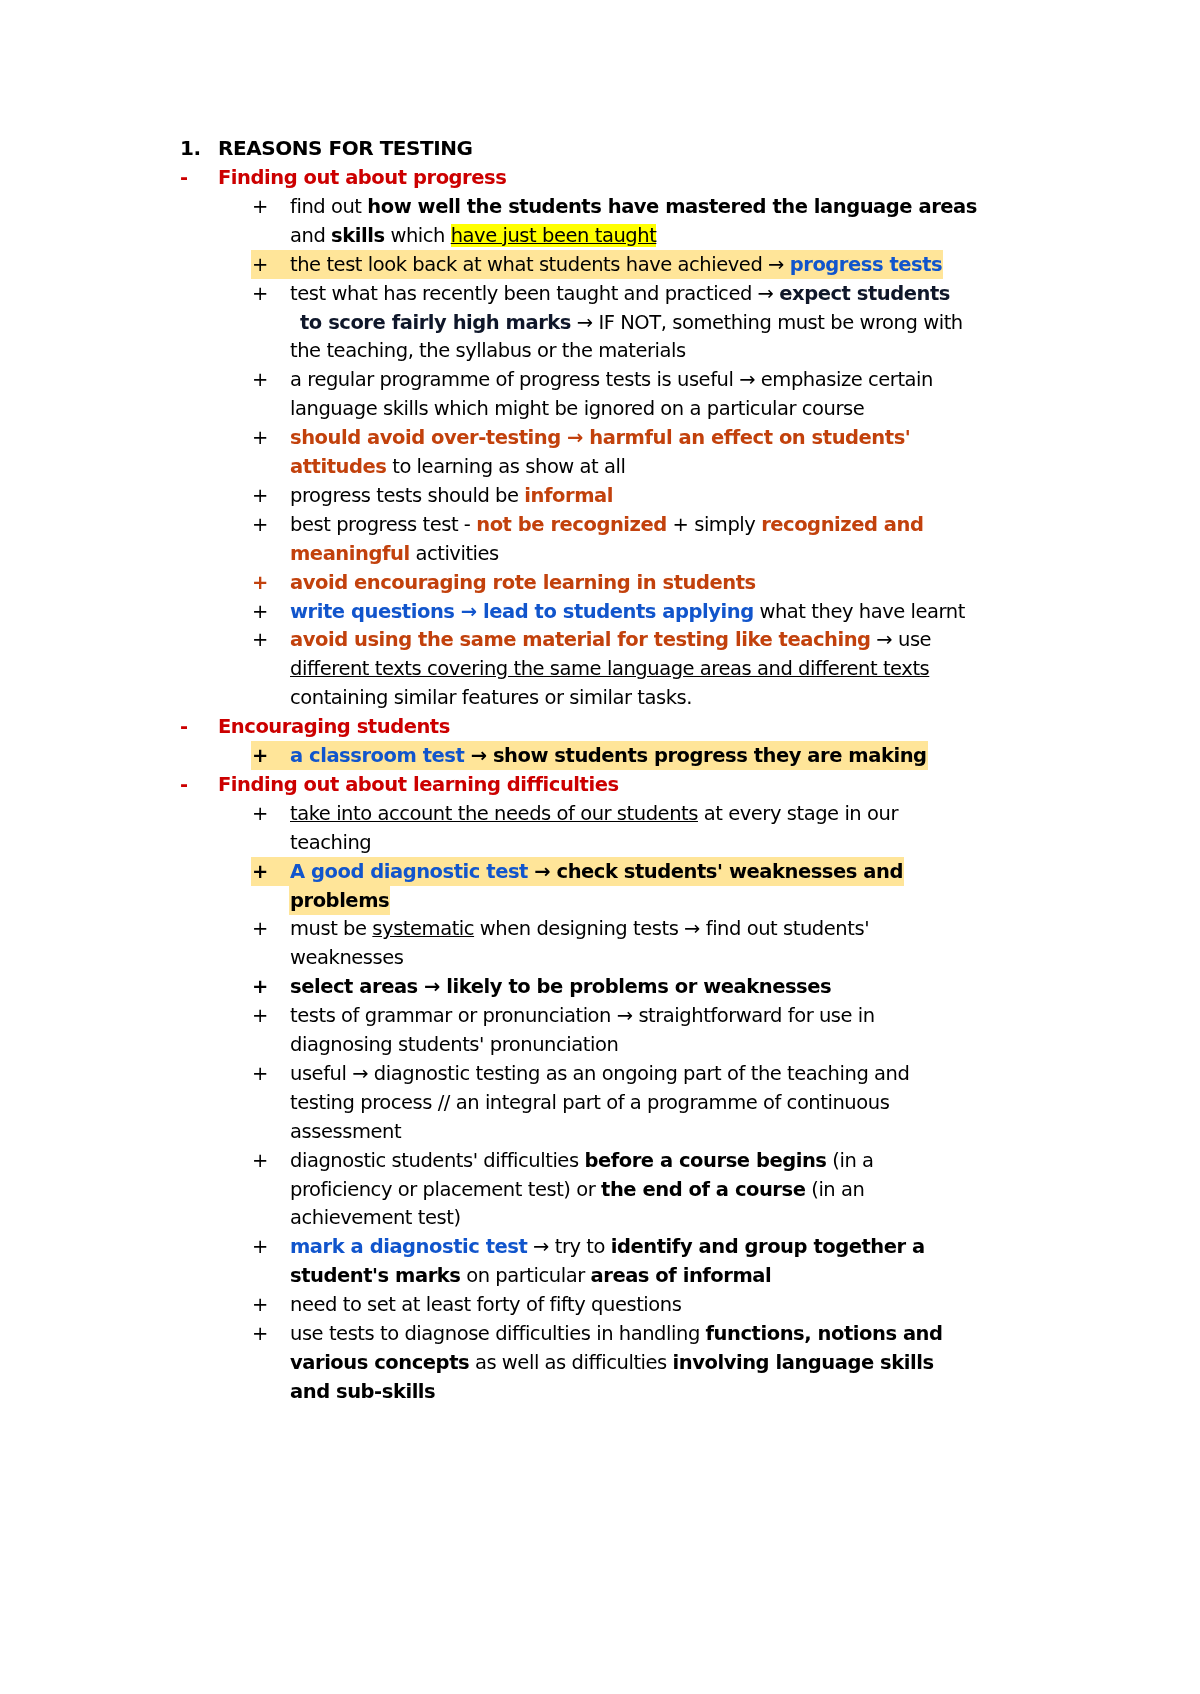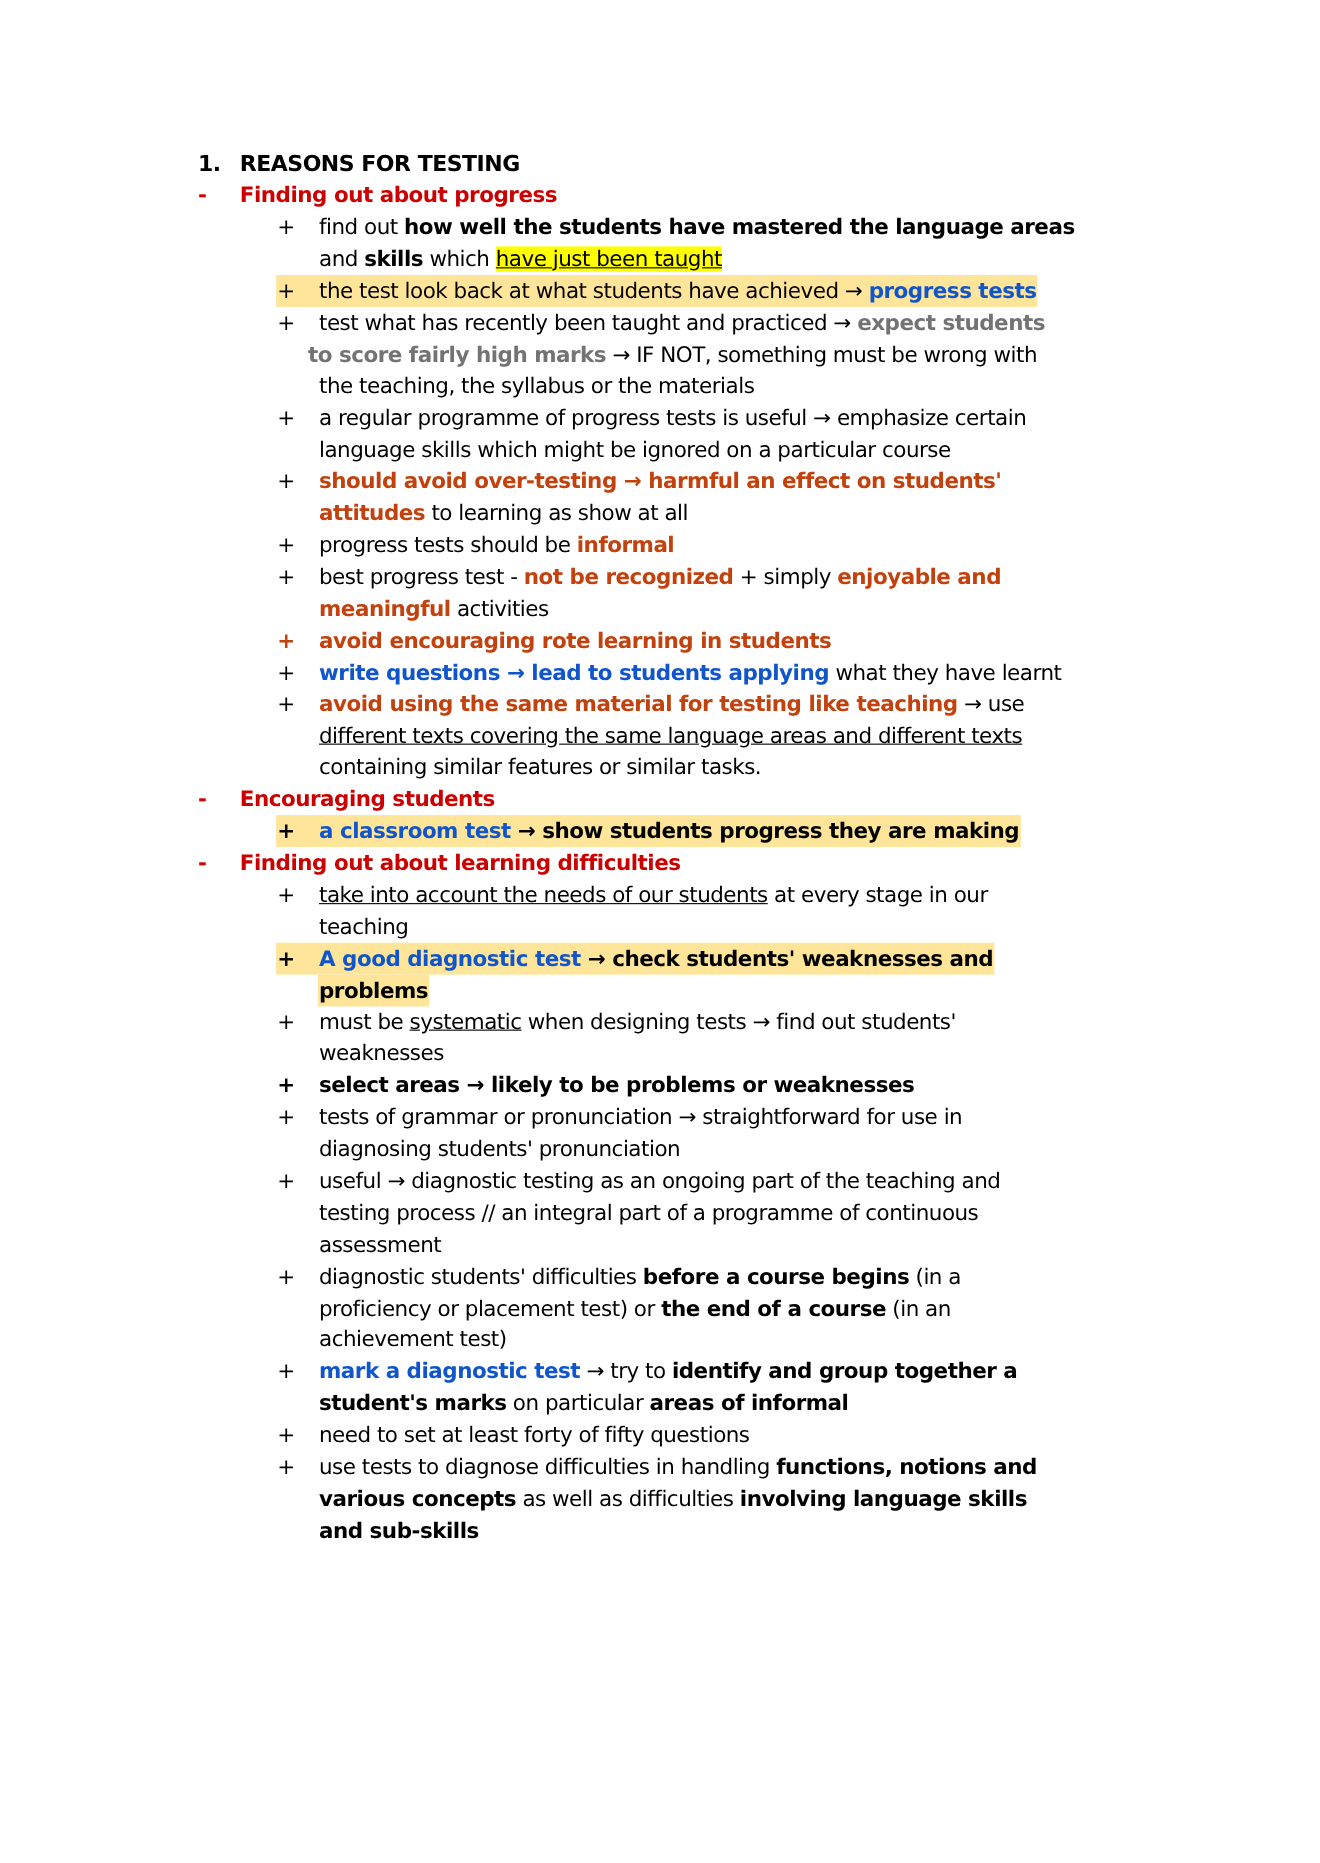--- a/index.html
+++ b/index.html
@@ -7,21 +7,21 @@
          font-family:"DejaVu Sans", sans-serif; color:#000; }
   .page { position:absolute; left:0; top:0; width:988px; height:1694px; background:#fff; }
   .line { position:absolute; left:0; font-size:19.5px; line-height:31px; white-space:nowrap; letter-spacing:-0.45px; }
   .hl { background:#ffe599; }
   .yl { background:#ffff00; }
   .b { font-weight:bold; }
   .u { text-decoration:underline; }
   .red { color:#cc0000; }
   .dred { color:#c2410c; }
   .blue { color:#1155cc; }
-  .green { color:#737373; }
+  .green { color:#0f172a; }
   .marker { display:inline-block; width:34px; }
   .bar { position:absolute; height:29px; }
 </style>
 </head>
 <body>
 
 <div class="page">
   <div class="line b" style="top:133px; left:180px; font-size:20px;">
     <span style="display:inline-block; width:38px;">1.</span><span>REASONS FOR TESTING</span>
   </div>
@@ -30,36 +30,36 @@
       <div>
         <div class="line" style="top: 190.9px; left: 252px;"><span class="marker " style="width: 38px;">+</span><span>find out </span><span class="b">how well the students have mastered the language areas</span></div>
         <div class="line" style="top: 219.8px; left: 290px;"><span>and </span><span class="b">skills</span><span> which </span><span class="u yl">have just been taught</span></div>
       </div>
       <div>
         <div class="bar hl" style="top: 249.7px; left: 251px; width: 692.266px;"></div>
         <div class="line" style="top: 248.7px; left: 252px;"><span class="marker " style="width: 38px;">+</span><span>the test look back at what students have achieved → </span><span class="b blue">progress tests</span></div>
       </div>
       <div>
         <div class="line" style="top: 277.6px; left: 252px;"><span class="marker " style="width: 38px;">+</span><span>test what has recently been taught and practiced → </span><span class="b green">expect students</span></div>
-        <div class="line" style="top: 306.5px; left: 280px; text-align: right;"><span class="b green">to score fairly high marks</span><span> → IF NOT, something must be wrong with</span></div>
+        <div class="line" style="top: 306.5px; left: 300px; text-align: right;"><span class="b green">to score fairly high marks</span><span> → IF NOT, something must be wrong with</span></div>
         <div class="line" style="top: 335.4px; left: 290px;"><span>the teaching, the syllabus or the materials</span></div>
       </div>
       <div>
         <div class="line" style="top: 364.3px; left: 252px;"><span class="marker " style="width: 38px;">+</span><span>a regular programme of progress tests is useful → emphasize certain</span></div>
         <div class="line" style="top: 393.2px; left: 290px;"><span>language skills which might be ignored on a particular course</span></div>
       </div>
       <div>
         <div class="line" style="top: 422.1px; left: 252px;"><span class="marker " style="width: 38px;">+</span><span class="b dred">should avoid over-testing → harmful an effect on students'</span></div>
         <div class="line" style="top: 451px; left: 290px;"><span class="b dred">attitudes</span><span> to learning as show at all</span></div>
       </div>
       <div>
         <div class="line" style="top: 479.9px; left: 252px;"><span class="marker " style="width: 38px;">+</span><span>progress tests should be </span><span class="b dred">informal</span></div>
       </div>
       <div>
-        <div class="line" style="top: 508.8px; left: 252px;"><span class="marker " style="width: 38px;">+</span><span>best progress test - </span><span class="b dred">not be recognized</span><span> + simply </span><span class="b dred">enjoyable and</span></div>
+        <div class="line" style="top: 508.8px; left: 252px;"><span class="marker " style="width: 38px;">+</span><span>best progress test - </span><span class="b dred">not be recognized</span><span> + simply </span><span class="b dred">recognized and</span></div>
         <div class="line" style="top: 537.7px; left: 290px;"><span class="b dred">meaningful</span><span> activities</span></div>
       </div>
       <div>
         <div class="line" style="top: 566.6px; left: 252px;"><span class="marker dred b" style="width: 38px;">+</span><span class="b dred">avoid encouraging rote learning in students</span></div>
       </div>
       <div>
         <div class="line" style="top: 595.5px; left: 252px;"><span class="marker " style="width: 38px;">+</span><span class="b blue">write questions → lead to students applying</span><span> what they have learnt</span></div>
       </div>
       <div>
         <div class="line" style="top: 624.4px; left: 252px;"><span class="marker " style="width: 38px;">+</span><span class="b dred">avoid using the same material for testing like teaching</span><span> → use</span></div>

